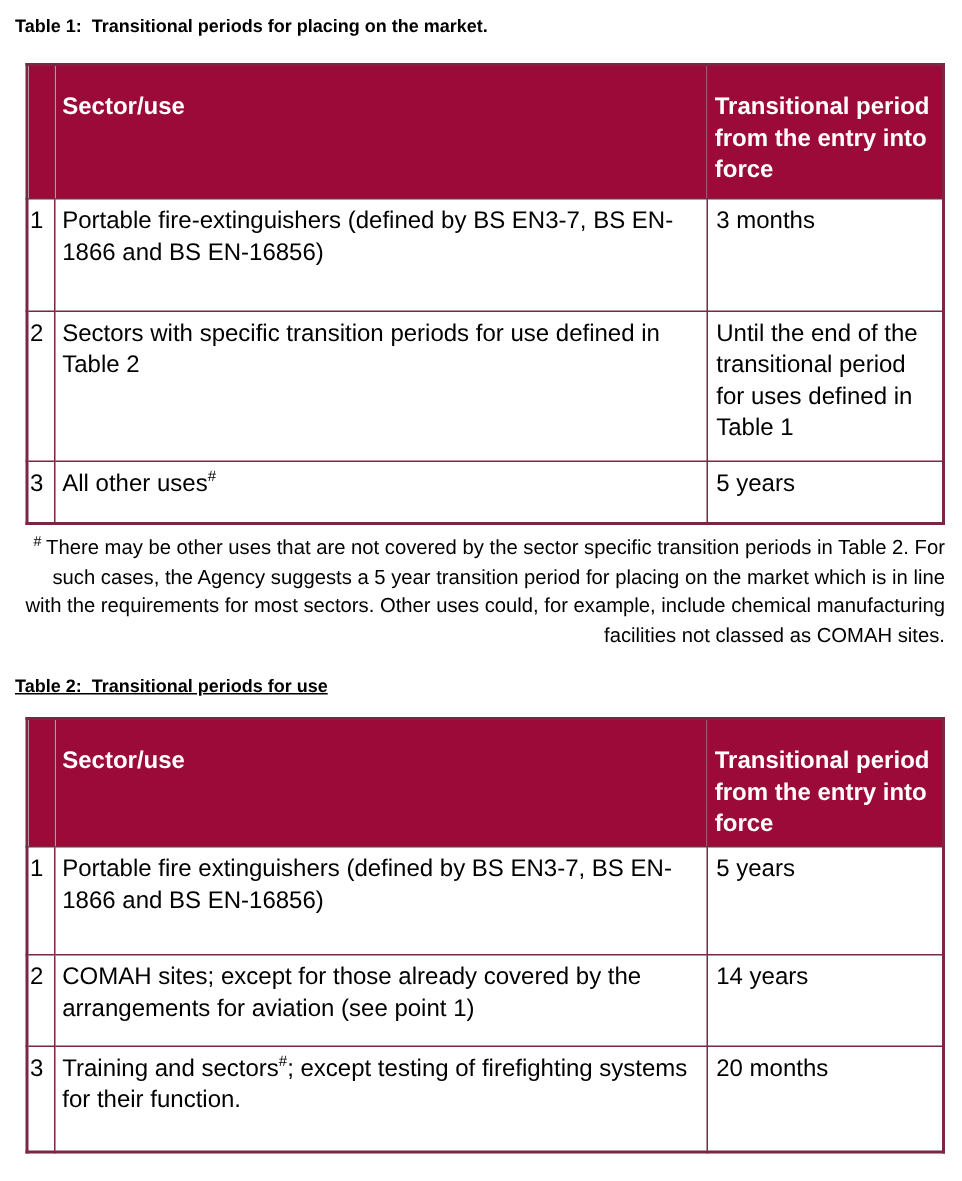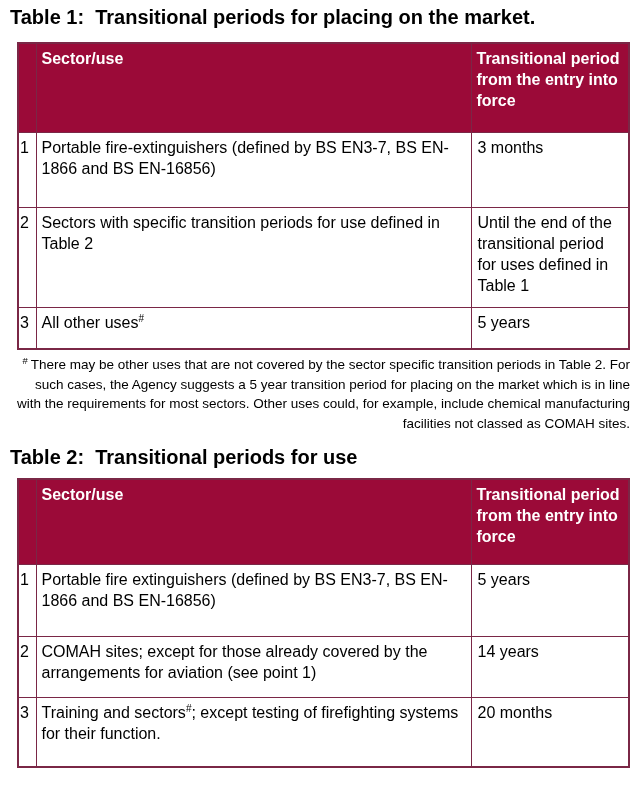--- a/index.html
+++ b/index.html
@@ -5,27 +5,27 @@
   html, body { margin: 0; padding: 0; background: #ffffff; }
   body {
     width: 641px; height: 787px;
     font-family: "Liberation Sans", "DejaVu Sans", sans-serif;
     color: #000000;
     overflow: hidden;
   }
   .page { padding: 9px 10px 0 10px; }
 
   .doc-title {
-    font-size: 20px;
+    font-size: 12px;
     font-weight: bold;
     line-height: 17px;
     margin: 0;
     white-space: pre-wrap; 
   }
-  .title2 { margin-top: 16px; }
+  .title2 { margin-top: 16px; text-decoration: underline; }
 
   table.data {
     border-collapse: collapse;
     table-layout: fixed;
     width: 611px;
     margin: 16px 0 0 7px;
     font-size: 16px;
     line-height: 21px;
     border: 2px solid #7A2746;
   }
@@ -37,21 +37,21 @@
   table.data th, table.data td {
     border: 1px solid #7A2746;
     vertical-align: top;
     text-align: left;
     overflow: hidden;
   }
   table.data th {
     background: #9B0A38;
     color: #ffffff;
     font-weight: bold;
-    padding: 4px 6px 4px 5px;
+    padding: 17px 6px 4px 5px;
   }
   th.th-period { padding: 4px 11px 4px 6px; }
   td.num    { text-align: right; padding: 4px 2px 4px 1px; }
   td.sector { padding: 4px 6px 4px 5px; }
   td.period { padding: 4px 11px 4px 6px; }
 
   
   tr.h89 { height: 89px; } tr.h75 { height: 75px; }
   tr.h100{ height: 100px;} tr.h42 { height: 42px; }
   tr.h85 { height: 85px; } tr.h72 { height: 72px; }

